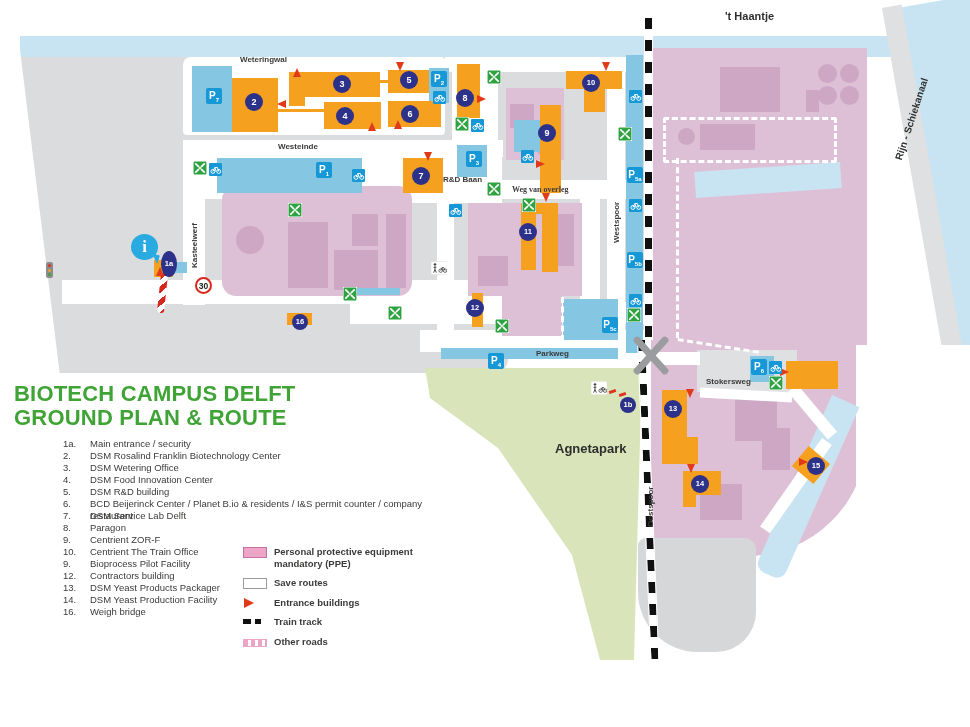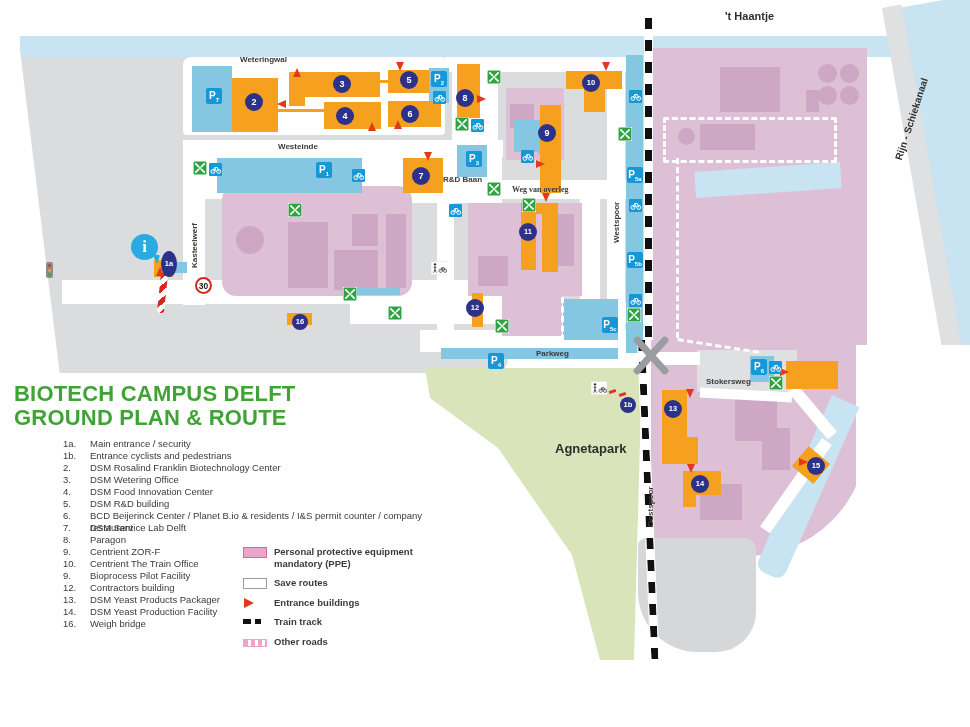--- a/index.html
+++ b/index.html
@@ -516,24 +516,20 @@
     <div class="title">
       <div>BIOTECH CAMPUS DELFT</div>
       <div>GROUND PLAN &amp; ROUTE</div>
     </div>
     <div class="loclist" id="loc-list">
         <div class="locrow">
           <span class="locnum">1a.</span>
           <span>Main entrance / security</span>
         </div>
         <div class="locrow">
-          <span class="locnum">1b.</span>
-          <span>Entrance cyclists and pedestrians</span>
-        </div>
-        <div class="locrow">
           <span class="locnum">2.</span>
           <span>DSM Rosalind Franklin Biotechnology Center</span>
         </div>
         <div class="locrow">
           <span class="locnum">3.</span>
           <span>DSM Wetering Office</span>
         </div>
         <div class="locrow">
           <span class="locnum">4.</span>
           <span>DSM Food Innovation Center</span>

